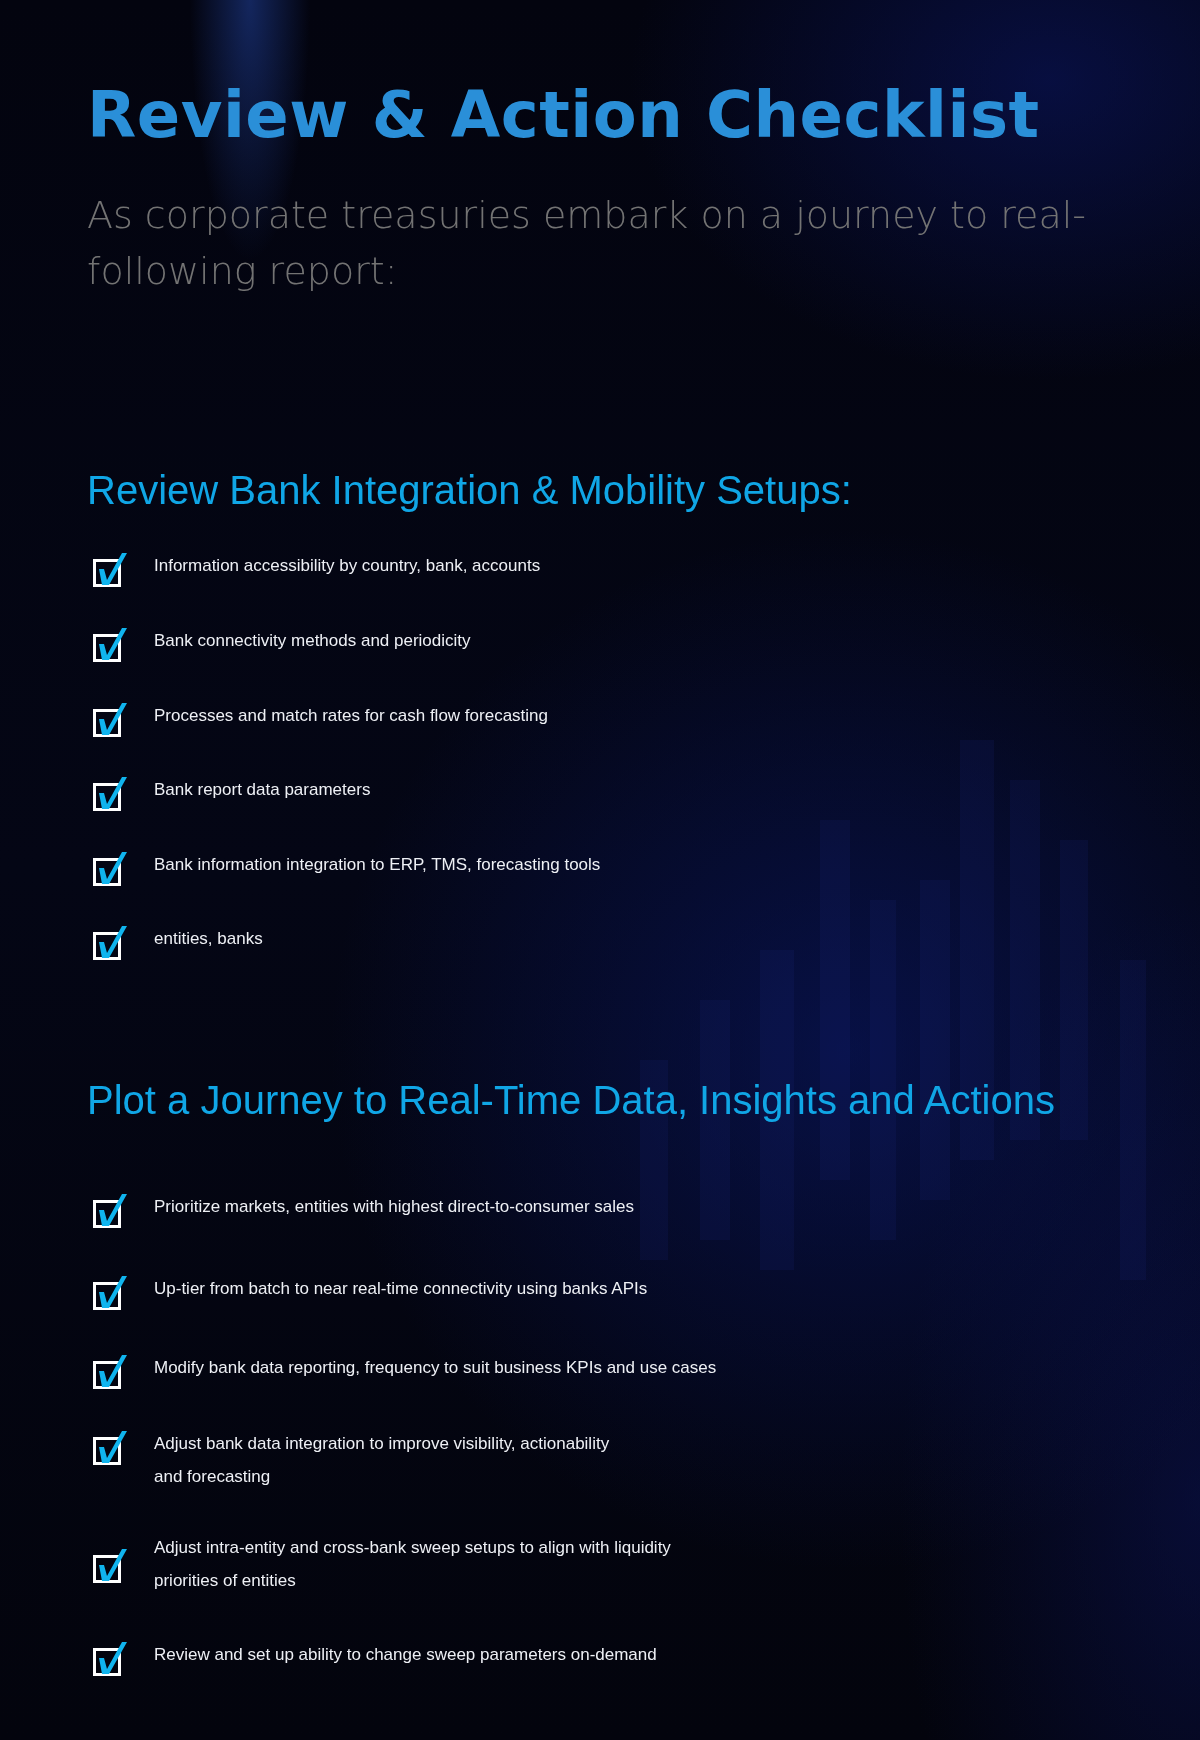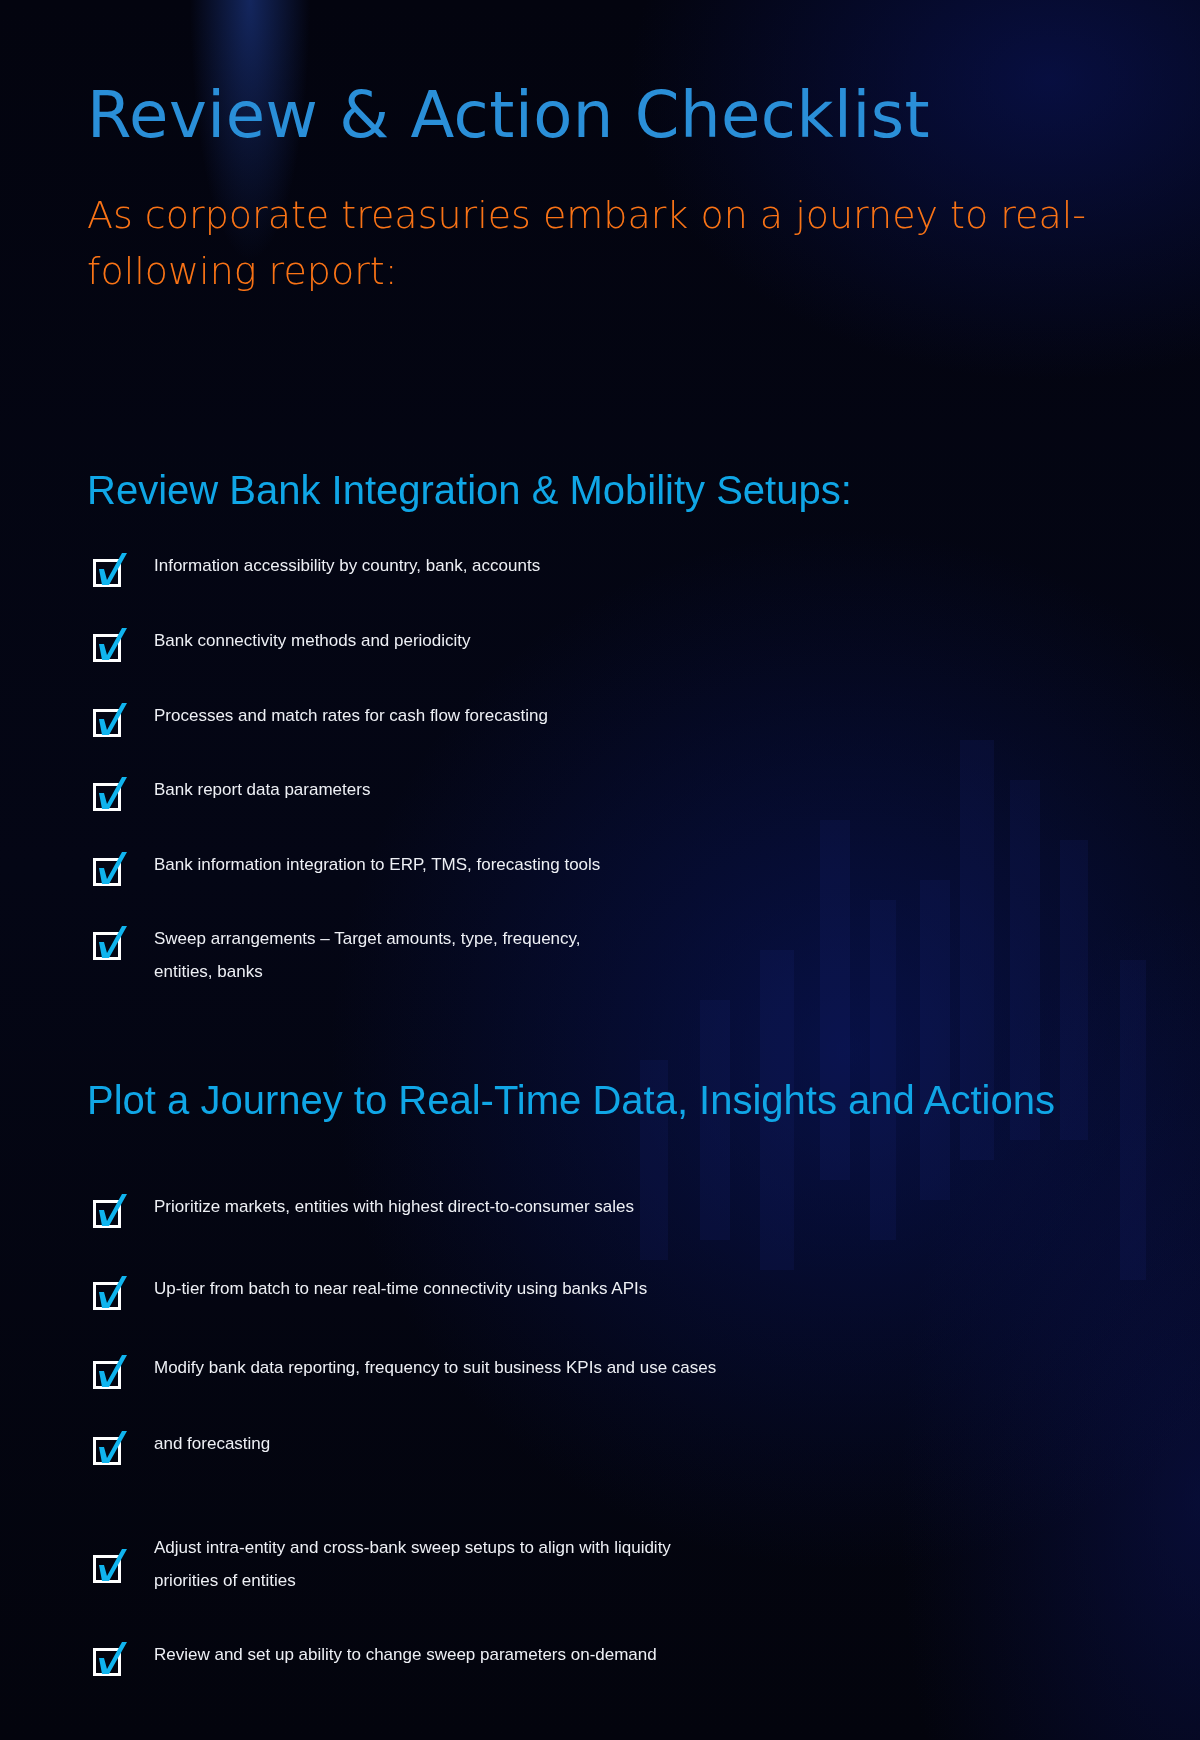--- a/index.html
+++ b/index.html
@@ -16,27 +16,27 @@
       radial-gradient(ellipse 420px 300px at 1050px 80px, rgba(10,20,90,0.65), rgba(0,0,0,0) 100%),
       radial-gradient(ellipse 520px 520px at 850px 1050px, rgba(10,25,110,0.55), rgba(0,0,0,0) 100%),
       radial-gradient(ellipse 300px 600px at 1200px 1500px, rgba(12,20,90,0.5), rgba(0,0,0,0) 100%),
       linear-gradient(180deg, #03040f 0%, #040615 50%, #03040d 100%);
   }
   .bars { position: absolute; inset: 0; }
   .bar { position: absolute; background: rgba(30,50,150,0.13); }
   .content { position: absolute; left: 87px; top: 0; width: 1080px; }
   .title {
     position: absolute; top: 78px; left: 0;
-    font-size: 64px; font-weight: 400; color: #2a8fd8; letter-spacing: 0.5px;
+    font-size: 64px; font-weight: 700; color: #2a8fd8; letter-spacing: 0.5px;
     font-family: "DejaVu Sans", sans-serif;
     white-space: nowrap;
   }
   .intro {
     position: absolute; top: 188px; left: 0; width: 1000px;
-    font-size: 38px; line-height: 55.5px; color: #f97316; font-weight: 300;
+    font-size: 38px; line-height: 55.5px; color: #737373; font-weight: 300;
   }
   .section-heading {
     position: absolute; left: 0;
     font-size: 40px; color: #10a6e6; white-space: nowrap;
     font-family: "Liberation Sans", sans-serif;
   }
   .item { position: absolute; left: 0; width: 1060px; }
   .check {
     position: absolute; left: 6px; top: 4px; width: 34px; height: 34px;
   }
@@ -117,21 +117,20 @@
     <div class="item-text">
         <div>Bank information integration to ERP, TMS, forecasting tools</div>
       </div>
   </div>
   <div class="item" style="top:922px;">
     <svg class="check" viewBox="0 0 34 34">
         <rect x="1.5" y="7.5" width="25" height="25" fill="none" stroke="#fff" stroke-width="3"></rect>
         <path d="M6 16 L11 16 L14 27 L29 0 L34 0 L16 32 L9 32 Z" fill="#10b4ee"></path>
       </svg>
     <div class="item-text">
-      <div>Sweep arrangements – Target amounts, type, frequency,</div>
       <div>entities, banks</div>
     </div>
   </div>
 
   <div class="section-heading" style="top:1078px;">Plot a Journey to Real-Time Data, Insights and Actions</div>
 
   <div class="item" style="top:1190px;">
     <svg class="check" viewBox="0 0 34 34">
         <rect x="1.5" y="7.5" width="25" height="25" fill="none" stroke="#fff" stroke-width="3"></rect>
         <path d="M6 16 L11 16 L14 27 L29 0 L34 0 L16 32 L9 32 Z" fill="#10b4ee"></path>
@@ -157,20 +156,21 @@
     <div class="item-text">
         <div>Modify bank data reporting, frequency to suit business KPIs and use cases</div>
       </div>
   </div>
   <div class="item" style="top:1427px;">
     <svg class="check" viewBox="0 0 34 34">
         <rect x="1.5" y="7.5" width="25" height="25" fill="none" stroke="#fff" stroke-width="3"></rect>
         <path d="M6 16 L11 16 L14 27 L29 0 L34 0 L16 32 L9 32 Z" fill="#10b4ee"></path>
       </svg>
     <div class="item-text">
+      <div>Adjust bank data integration to improve visibility, actionability</div>
       <div>and forecasting</div>
     </div>
   </div>
   <div class="item" style="top:1531px;">
     <svg class="check" viewBox="0 0 34 34" style="top:18px;">
         <rect x="1.5" y="7.5" width="25" height="25" fill="none" stroke="#fff" stroke-width="3"></rect>
         <path d="M6 16 L11 16 L14 27 L29 0 L34 0 L16 32 L9 32 Z" fill="#10b4ee"></path>
       </svg>
     <div class="item-text">
       <div>Adjust intra-entity and cross-bank sweep setups to align with liquidity</div>

